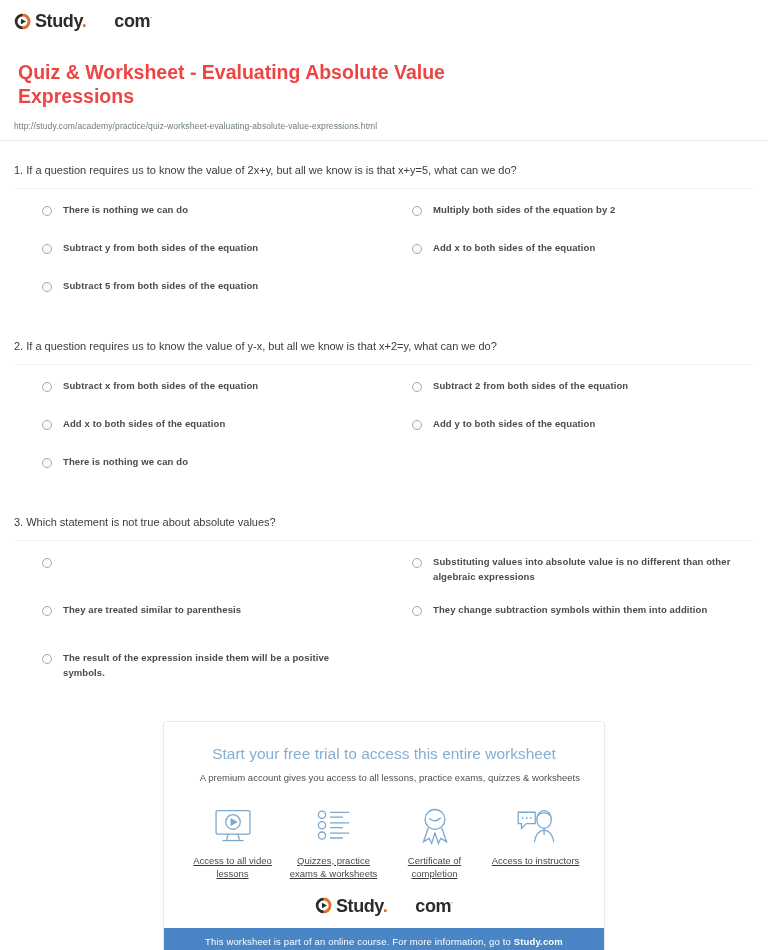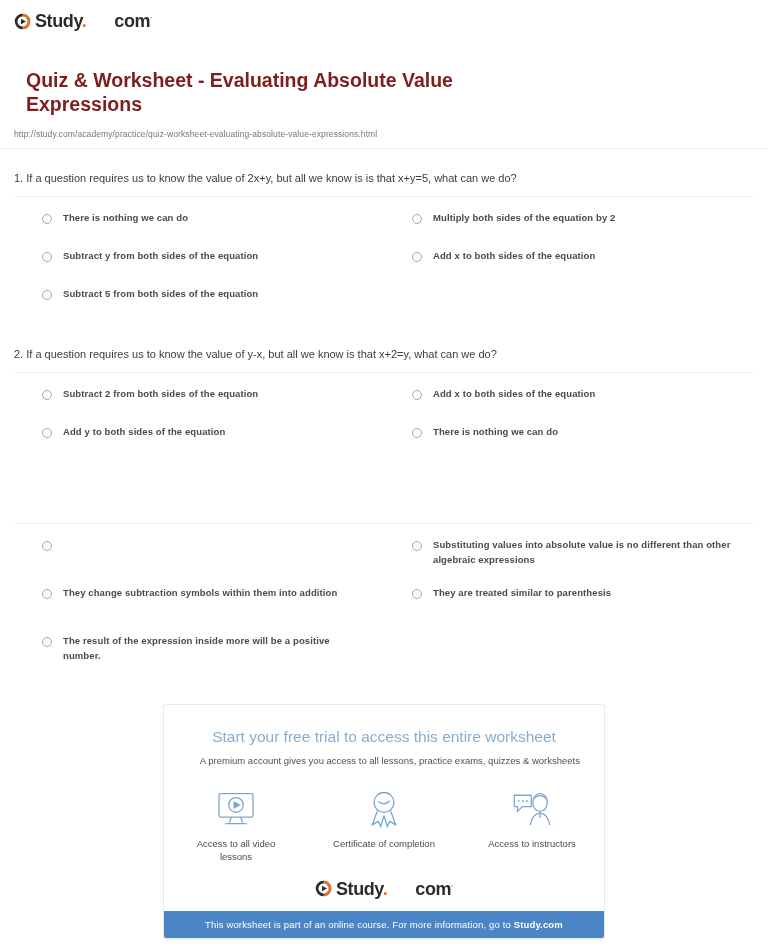--- a/index.html
+++ b/index.html
@@ -44,24 +44,24 @@
     color: #8a8a8a;
     vertical-align: super;
   }
 
   .title-block {
     padding: 22px 14px 0 14px;
   }
   .page-title {
     font-size: 19.5px;
     font-weight: bold;
-    color: #7f1d1d;
+    color: #ef4444;
     line-height: 1.28;
     max-width: 470px;
-    margin: 12px;
+    margin: 4px;
   }
   .page-url {
     font-size: 8.5px;
     color: #6b7a80;
     margin-top: 12px;
     letter-spacing: 0.1px;
   }
   .header-rule {
     margin: 9px 0 0 0;
     border: 0;
@@ -142,22 +142,23 @@
   }
   .promo-sub {
     text-align: right;
     font-size: 9.5px;
     color: #4f4f4f;
     padding: 7px 24px 0 24px;
     line-height: 1.4;
   }
   .features {
     display: flex;
-    justify-content: space-between;
+    justify-content: center;
     padding: 20px 18px 4px 18px;
+    text-decoration: underline;
   }
   .feature {
     width: 104px;
     text-align: center;
     padding: 0 2px;
   }
   .feature-icon {
     height: 42px;
     display: flex;
     align-items: center;
@@ -235,59 +236,64 @@
       <div class="option"></div>
     </div>
   </div>
 
   <div class="question">
     <div class="q-text">2. If a question requires us to know the value of y-x, but all we know is that x+2=y, what can we do?</div>
     <hr class="q-rule">
     <div class="options">
       <div class="option">
         <span class="radio"></span>
+        <span class="opt-label">Subtract x from both sides of the equation</span>
+      </div>
+      <div class="option">
+        <span class="radio"></span>
         <span class="opt-label">Subtract 2 from both sides of the equation</span>
       </div>
       <div class="option">
         <span class="radio"></span>
         <span class="opt-label">Add x to both sides of the equation</span>
       </div>
       <div class="option">
         <span class="radio"></span>
         <span class="opt-label">Add y to both sides of the equation</span>
       </div>
       <div class="option">
         <span class="radio"></span>
         <span class="opt-label">There is nothing we can do</span>
       </div>
       <div class="option"></div>
     </div>
   </div>
 
   <div class="question">
+    <div class="q-text">3. Which statement is not true about absolute values?</div>
     <hr class="q-rule">
     <div class="options">
       <div class="option tall">
         <span class="radio"></span>
       </div>
       <div class="option tall">
         <span class="radio"></span>
         <span class="opt-label">Substituting values into absolute value is no different than other algebraic expressions</span>
       </div>
       <div class="option tall">
         <span class="radio"></span>
+        <span class="opt-label">They are treated similar to parenthesis</span>
+      </div>
+      <div class="option tall">
+        <span class="radio"></span>
         <span class="opt-label">They change subtraction symbols within them into addition</span>
       </div>
       <div class="option tall">
         <span class="radio"></span>
-        <span class="opt-label">They are treated similar to parenthesis</span>
-      </div>
-      <div class="option tall">
-        <span class="radio"></span>
-        <span class="opt-label">The result of the expression inside more will be a positive number.</span>
+        <span class="opt-label">The result of the expression inside them will be a positive symbols.</span>
       </div>
       <div class="option tall"></div>
     </div>
   </div>
 
 </div>
 
 <div class="promo-wrap">
   <div class="promo-card">
 
@@ -302,20 +308,33 @@
             <rect x="5" y="3" width="42" height="29" rx="2"></rect>
             <circle cx="26" cy="17" r="9"></circle>
             <polygon points="23,12 32,17 23,22" fill="#7ba7ce" stroke="none"></polygon>
             <path d="M20 32 L18 39 M32 32 L34 39"></path>
             <path d="M13 40 H39"></path>
           </svg>
         </div>
         <div class="feature-label">Access to all video lessons</div>
       </div>
 
+      <div class="feature">
+        <div class="feature-icon">
+          <svg width="40" height="36" viewBox="0 0 50 44" fill="none" stroke="#7ba7ce" stroke-width="1.6">
+            <circle cx="10" cy="8" r="4.5"></circle>
+            <circle cx="10" cy="21" r="4.5"></circle>
+            <circle cx="10" cy="34" r="4.5"></circle>
+            <path d="M20 5 H44 M20 11 H36"></path>
+            <path d="M20 18 H44 M20 24 H36"></path>
+            <path d="M20 31 H44 M20 37 H36"></path>
+          </svg>
+        </div>
+        <div class="feature-label">Quizzes, practice exams &amp; worksheets</div>
+      </div>
 
       <div class="feature">
         <div class="feature-icon">
           <svg width="38" height="38" viewBox="0 0 46 46" fill="none" stroke="#7ba7ce" stroke-width="1.6">
             <circle cx="23" cy="15" r="12"></circle>
             <path d="M16 14 Q23 20 30 13"></path>
             <path d="M15 25 L9 42 L16 38 L19 44 L23 31"></path>
             <path d="M31 25 L37 42 L30 38 L27 44 L23 31"></path>
           </svg>
         </div>

